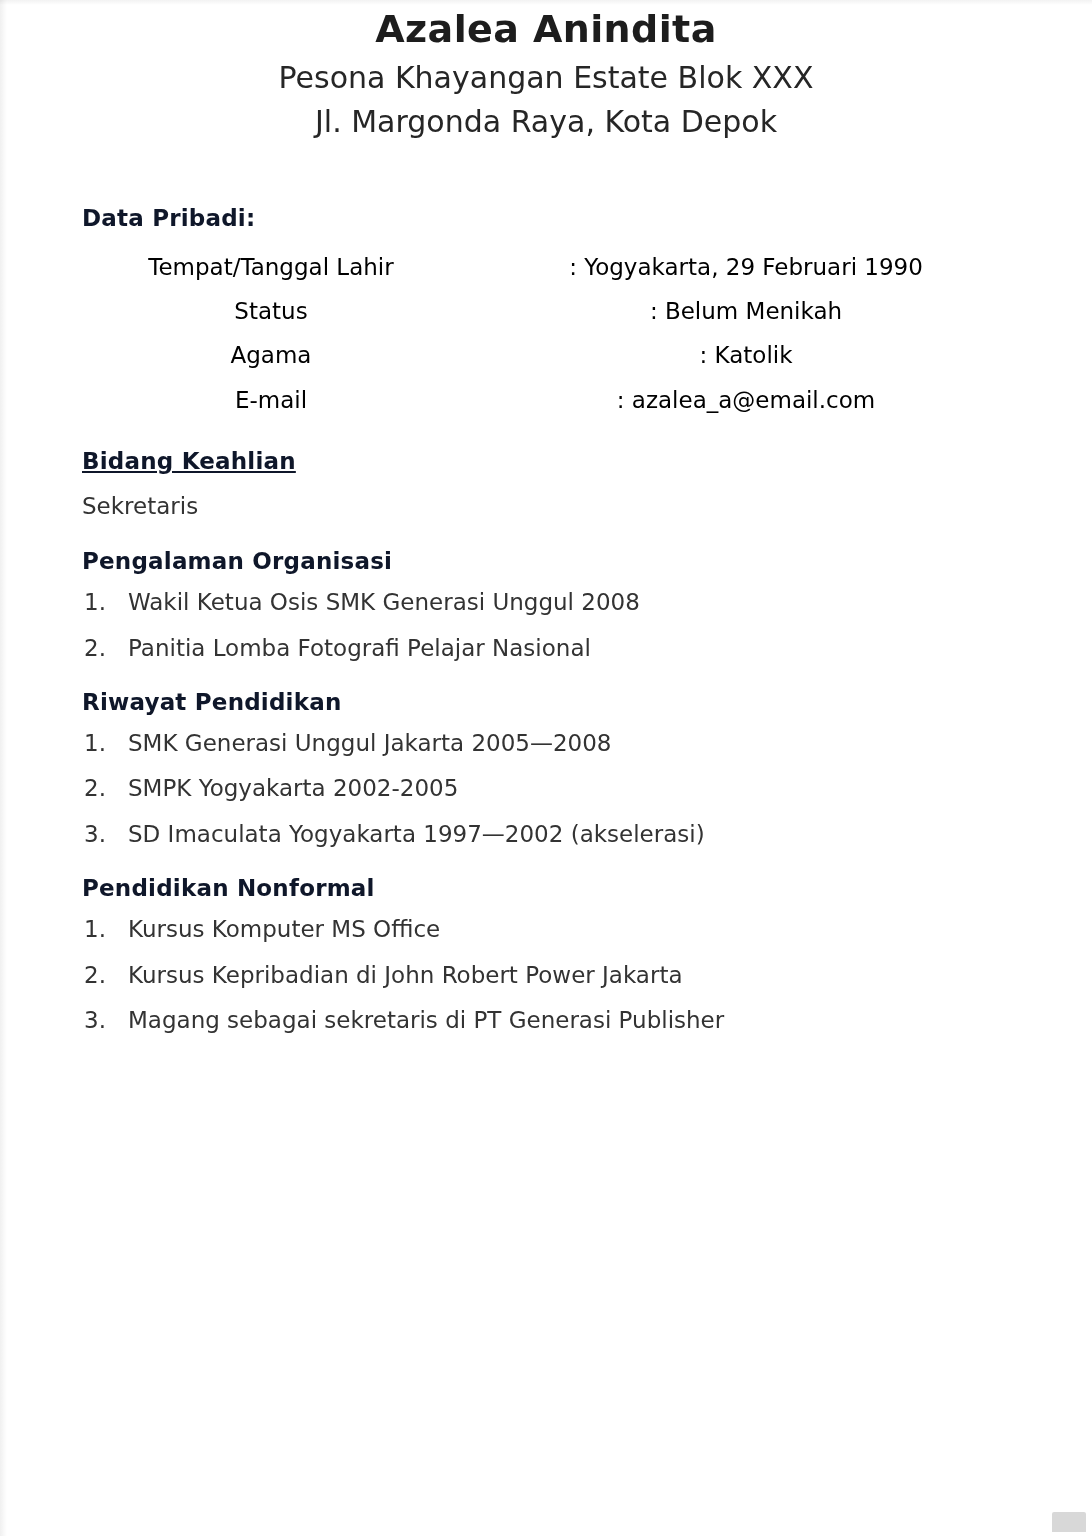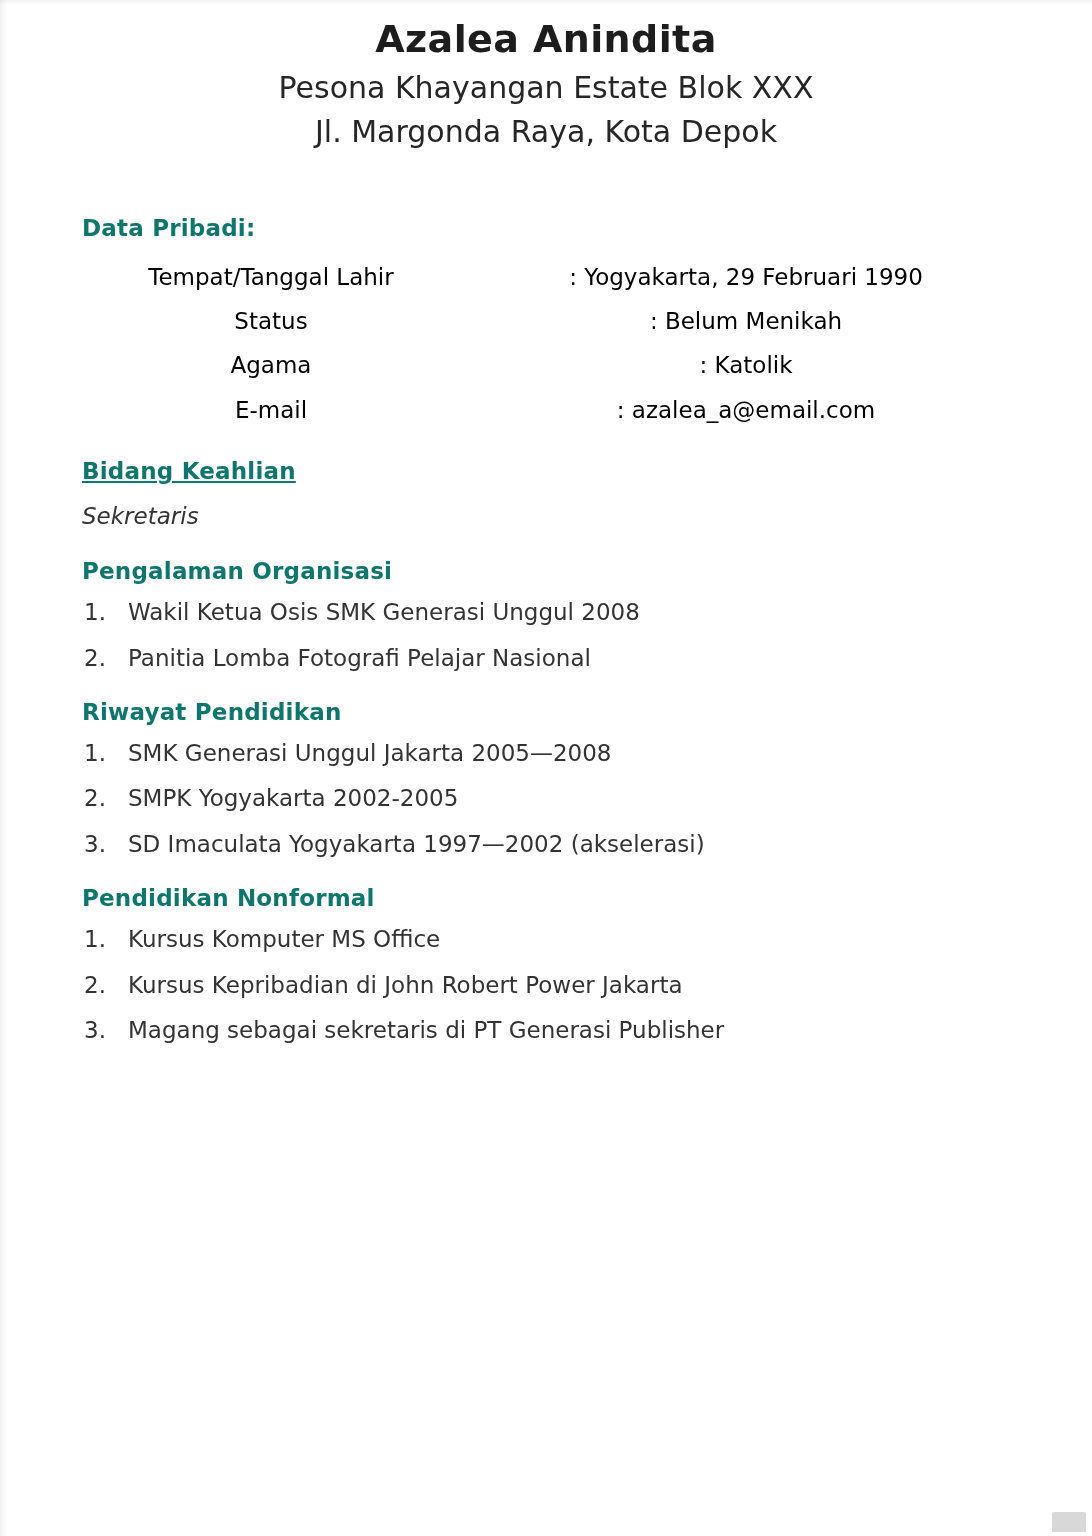--- a/index.html
+++ b/index.html
@@ -17,21 +17,21 @@
   }
   .page {
     position: absolute;
     inset: 0;
     padding: 0;
   }
 
   
   .header {
     text-align: center;
-    padding-top: 16px;
+    padding-top: 6px;
   }
   .cv-name {
     font-size: 38px;
     font-weight: bold;
     letter-spacing: 0.4px;
     color: #1d1d1d;
     line-height: 1.25;
   }
   .cv-addr {
     font-size: 30px;
@@ -43,21 +43,21 @@
 
   
   .content {
     margin-top: 62px;
     padding-left: 82px;
     padding-right: 60px;
   }
   .section-title {
     font-size: 23px;
     font-weight: bold;
-    color: #0f766e;
+    color: #0f172a;
     letter-spacing: 0.2px;
     margin-bottom: 14px;
   }
   .section {
     margin-bottom: 26px;
   }
 
   
   .pd-table {
     border-collapse: collapse;
@@ -77,21 +77,20 @@
   }
   .pd-value {
     white-space: nowrap;
   }
 
   
   .plain-line {
     font-size: 23px;
     color: #333333;
     line-height: 1.3;
-    font-style: italic;
   }
 
   
   .num-list {
     margin: 0;
     padding: 0;
     list-style: none;
   }
   .num-list li {
     display: flex;

